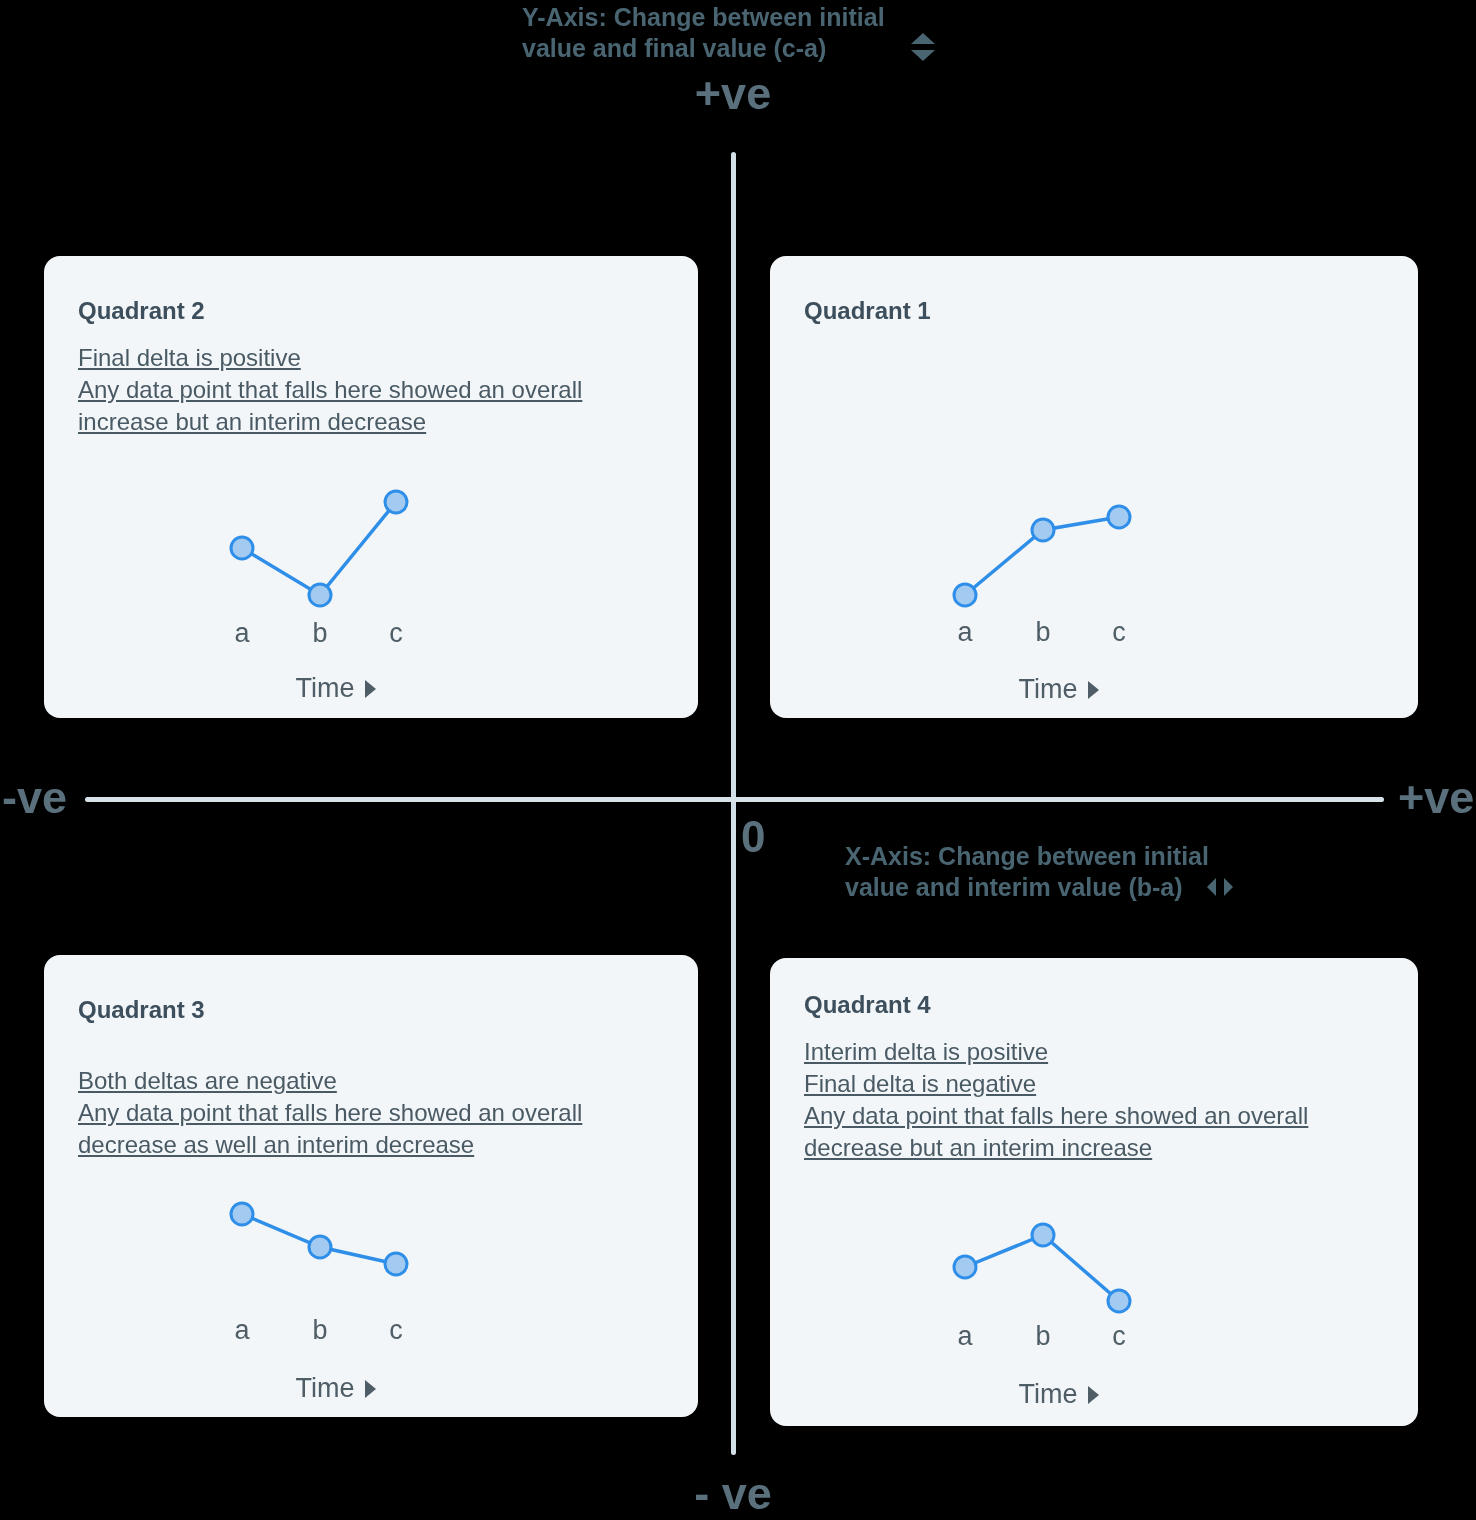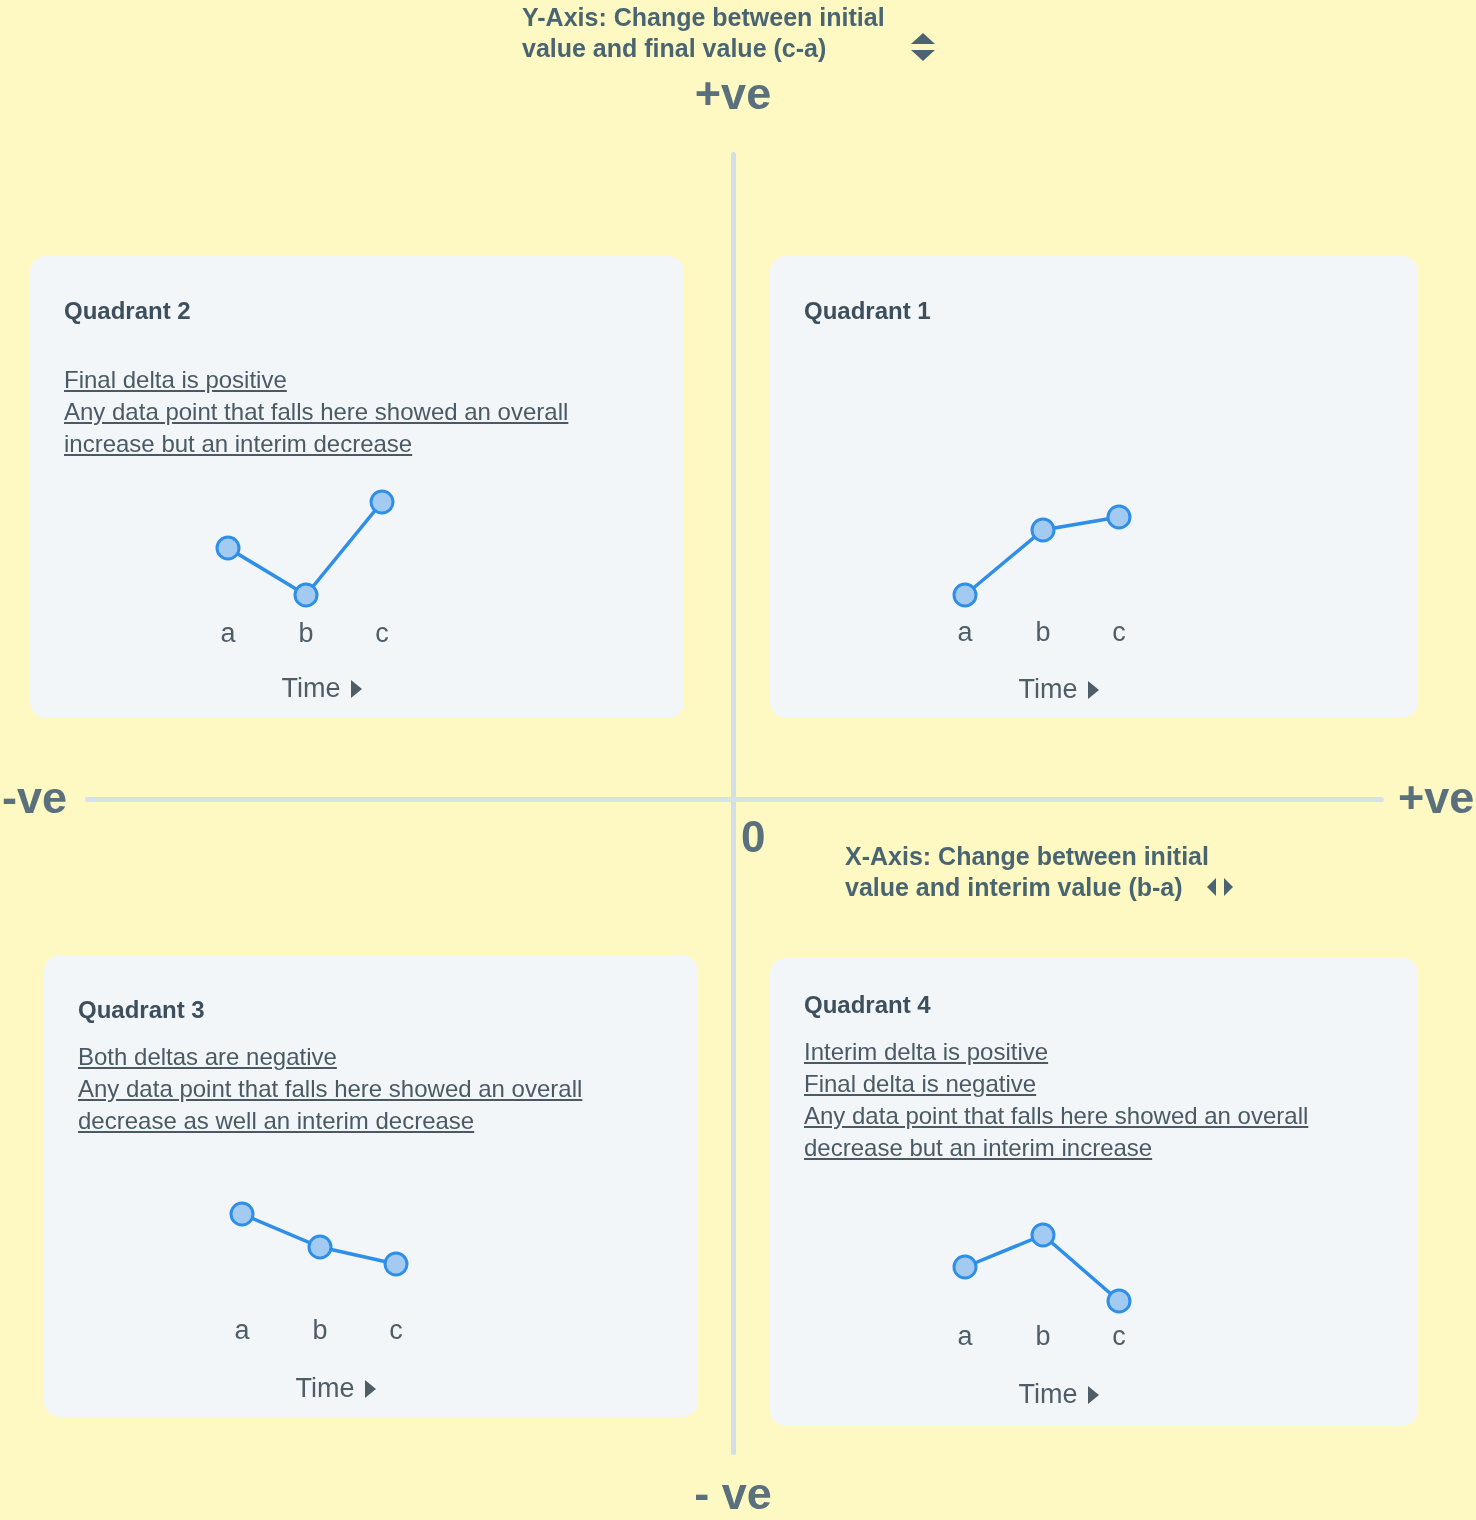--- a/index.html
+++ b/index.html
@@ -1,17 +1,17 @@
 <!DOCTYPE html>
 <html><head>
 <meta charset="utf-8">
 <style>
   html,body{margin:0;padding:0;background:#ffffff;}
   .canvas{
-    position:relative;width:1476px;height:1520px;background:#fef9c3;
+    position:relative;width:1476px;height:1520px;background:#000000;
     font-family:"Liberation Sans","DejaVu Sans",sans-serif;overflow:hidden;
   }
   
   .v-line{position:absolute;left:731px;top:152px;width:5px;height:1303px;background:#d3dfe7;border-radius:3px;}
   .h-line{position:absolute;left:85px;top:797px;width:1299px;height:5px;background:#d7e1e8;border-radius:3px;}
   
   .axis-label{position:absolute;font-size:25px;line-height:31px;font-weight:bold;color:#4a6572;}
   .y-axis-label{left:522px;top:2px;width:430px;}
   .x-axis-label{left:845px;top:841px;width:460px;}
   .axis-icon{display:inline-block;vertical-align:-3px;}
@@ -23,23 +23,23 @@
   .pos-top{left:733px;top:68px;transform:translateX(-50%);}
   .neg-left{left:2px;top:772px;}
   .pos-right{left:1398px;top:772px;}
   .origin-label{left:741px;top:812px;font-size:44px;}
   .neg-bottom{left:733px;top:1468px;transform:translateX(-50%);}
   
   .card{
     position:absolute;background:#f2f6f9;border-radius:16px;
     display:flex;flex-direction:column;padding:0 34px;box-sizing:border-box;
   }
-  .card-q2{left:30px;top:256px;width:654px;height:462px;gap:22px;}
+  .card-q2{left:44px;top:256px;width:654px;height:462px;}
   .card-q1{left:770px;top:256px;width:648px;height:462px;}
-  .card-q3{left:44px;top:955px;width:654px;height:462px;}
+  .card-q3{left:44px;top:955px;width:654px;height:462px;gap:24px;}
   .card-q4{left:770px;top:958px;width:648px;height:468px;}
   .card-title{margin-top:40px;font-size:24px;line-height:30px;font-weight:bold;color:#3d4f5c;}
   .card-q4 .card-title{margin-top:32px;}
   .card-desc{margin-top:16px;font-size:24px;line-height:32px;color:#4a5a64;max-width:592px;text-decoration:underline;}
   
   .chart-svg{margin-top:auto;margin-bottom:6px;align-self:center;transform:translateX(-39px);}
   .chart-line{fill:none;stroke:#2f8fe8;stroke-width:3.5;stroke-linecap:round;}
   .chart-marker{fill:#a3cbf1;stroke:#2f8fe8;stroke-width:3;}
   .chart-cat-label{font-size:27px;fill:#4e5d66;font-family:inherit;}
   .chart-time-label{font-size:27px;fill:#4e5d66;font-family:inherit;}

